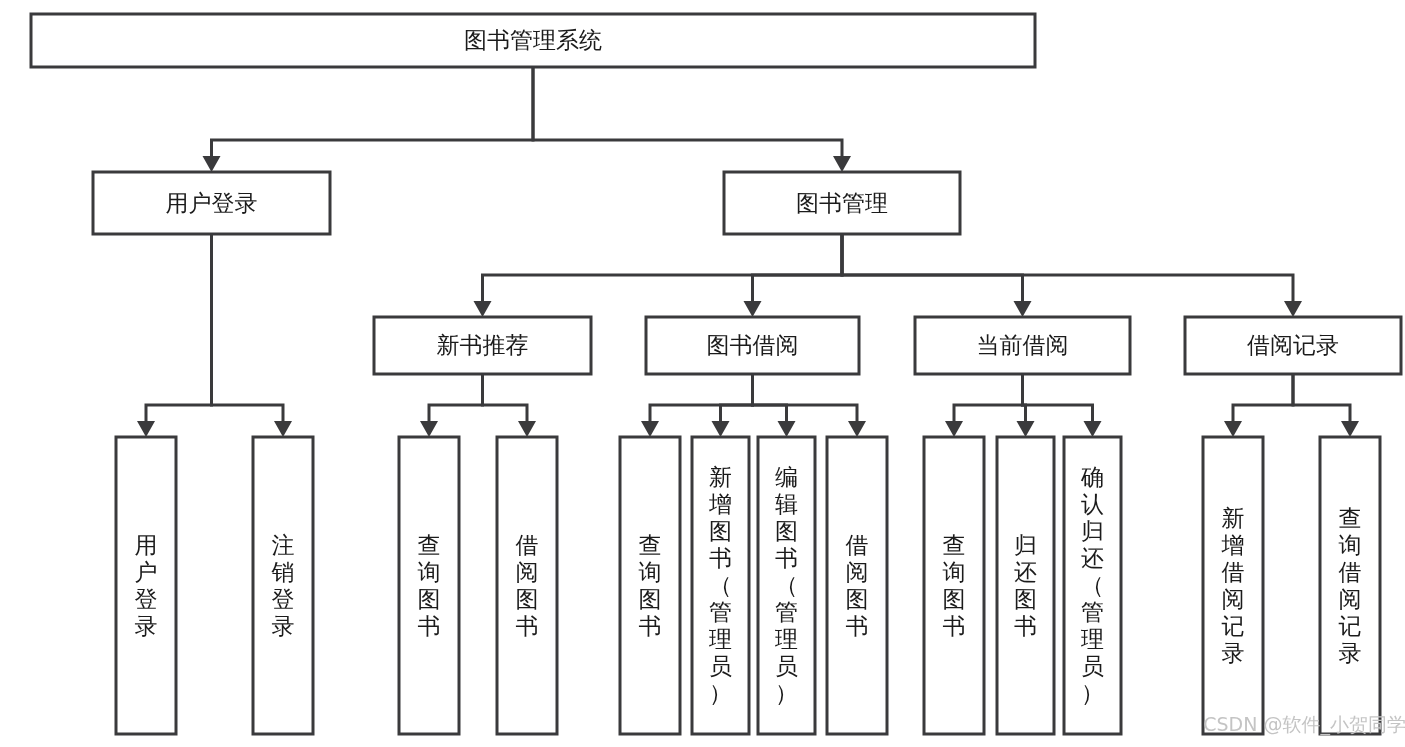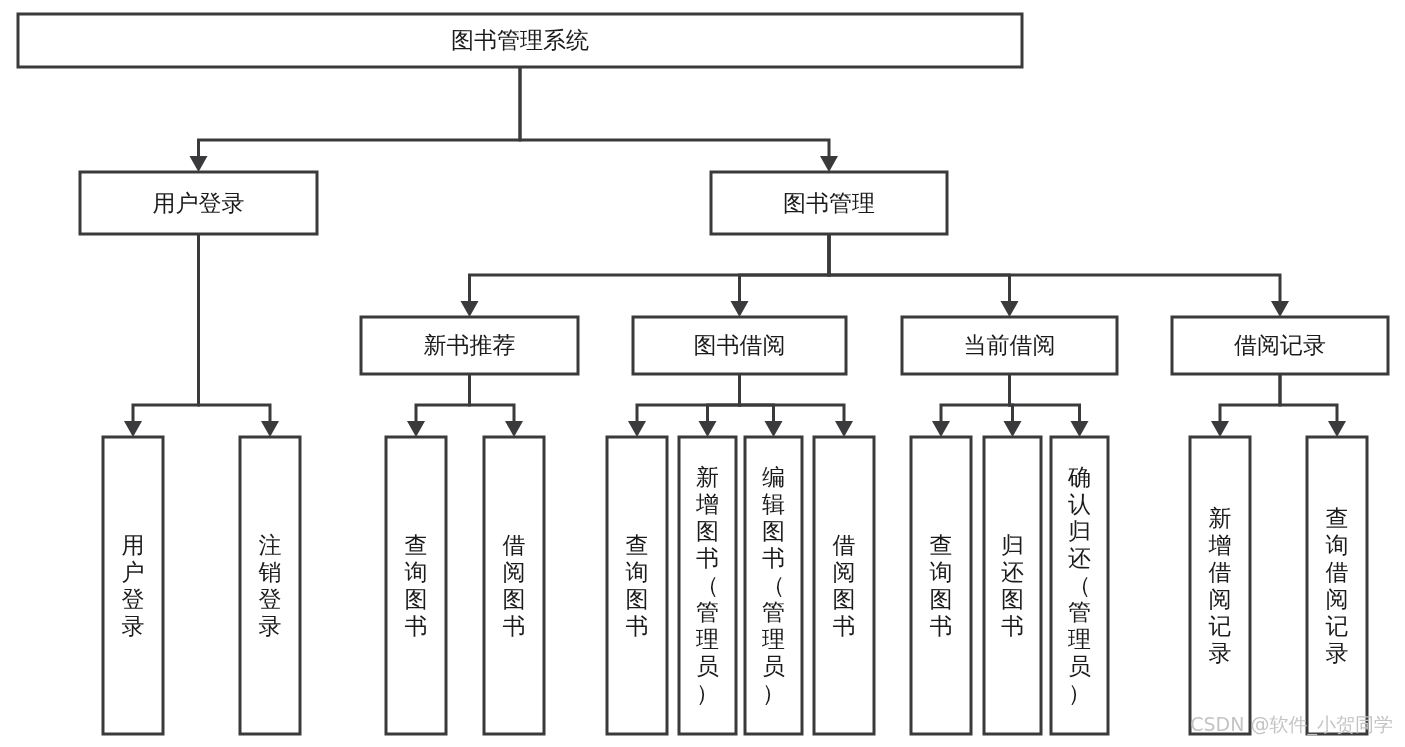--- a/index.html
+++ b/index.html
@@ -14,20 +14,21 @@
     position: relative;
     overflow: hidden;
     font-family: "DejaVu Sans", "Liberation Sans", sans-serif;
   }
   #diagram-root {
     position: absolute;
     left: 0;
     top: 0;
     width: 1209px;
     height: 747px;
+    padding-left: 13px;
   }
   .node-box {
     fill: #ffffff;
     stroke: #3a3a3c;
     stroke-width: 3;
   }
   .connector {
     stroke: #3a3a3c;
     stroke-width: 3;
     fill: none;

